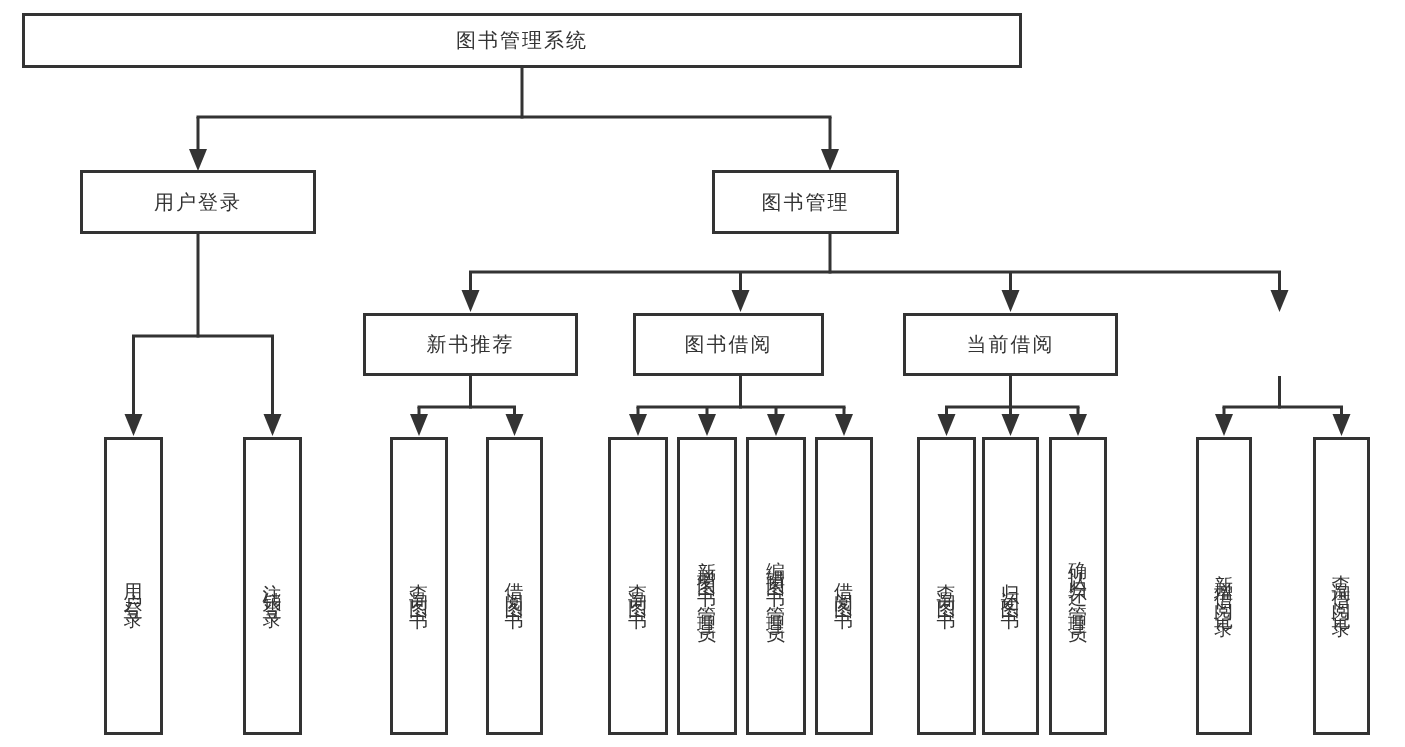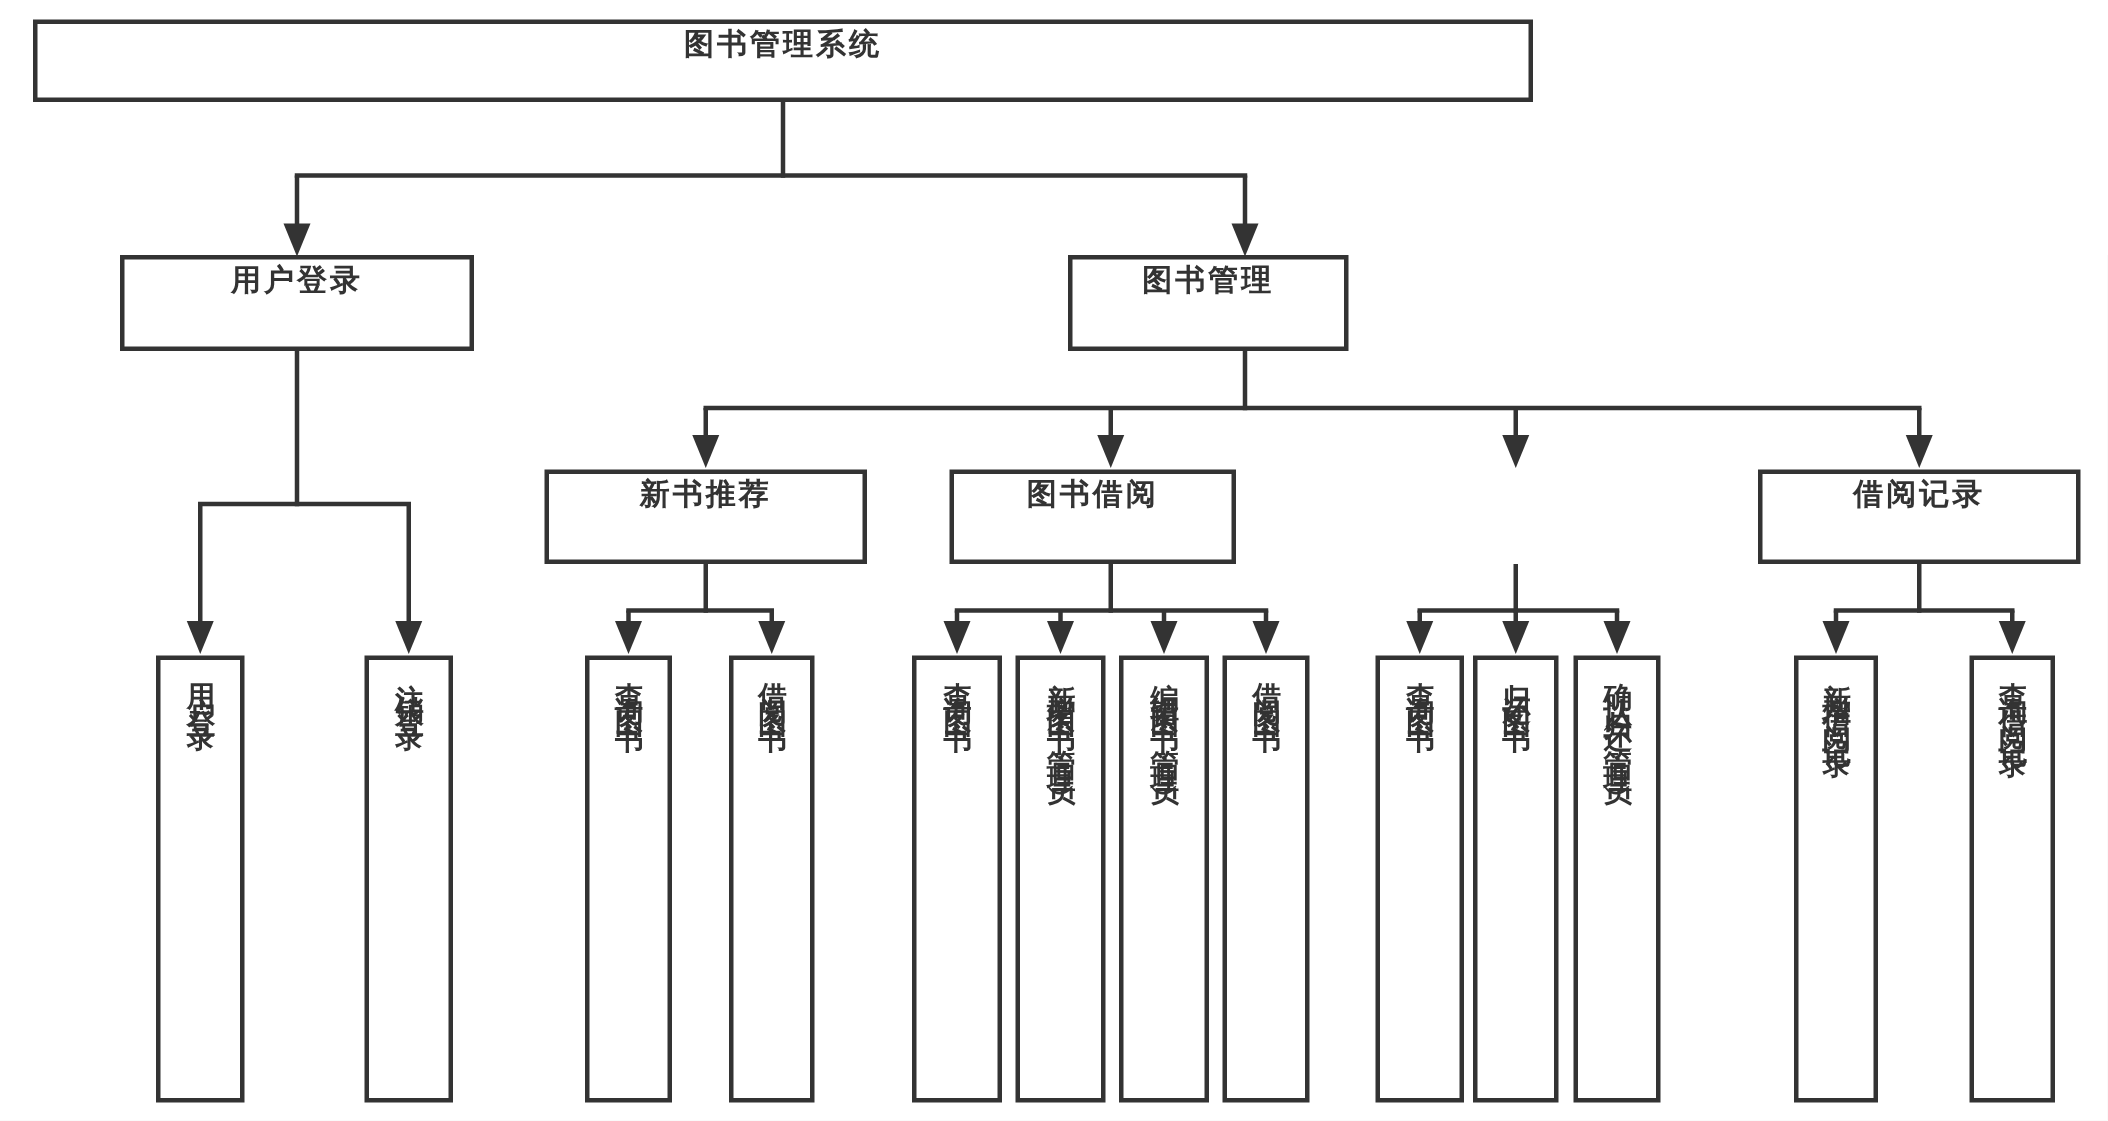--- a/index.html
+++ b/index.html
@@ -13,22 +13,22 @@
   body{background:#e9e9e9;font-family:"Liberation Sans","DejaVu Sans",sans-serif;}
   #stage{
     position:relative;width:1405px;height:747px;background:var(--page-bg);
     overflow:hidden;margin:0 auto;
   }
   #connectors{position:absolute;left:0;top:0;z-index:1;}
   #connectors line{stroke:var(--line);stroke-width:3;}
   #connectors polygon{fill:var(--line);}
   .box{
     position:absolute;box-sizing:border-box;border:3px solid var(--line);
-    background:var(--box-bg);display:flex;justify-content:center;
-    color:var(--text);z-index:2;font-weight:bold;
+    background:var(--box-bg);display:flex;align-items:center;justify-content:center;
+    color:var(--text);z-index:2;
   }
   .h-label{font-size:20px;letter-spacing:2px;white-space:nowrap;color:var(--text);}
   .v-label{
     writing-mode:vertical-rl;text-orientation:mixed;font-size:19px;
     letter-spacing:9px;line-height:1;white-space:nowrap;color:var(--text);
   }
   .lvl2{top:170px;height:64px;}
   .lvl3{top:313px;height:63px;}
   .leaf{top:437px;height:298px;}
   #watermark{
@@ -127,22 +127,22 @@
   <div class="box lvl2" style="left:712px;width:187px;">
     <span class="h-label">图书管理</span>
   </div>
 
   <div class="box lvl3" style="left:363px;width:215px;">
     <span class="h-label">新书推荐</span>
   </div>
   <div class="box lvl3" style="left:633px;width:191px;">
     <span class="h-label">图书借阅</span>
   </div>
-  <div class="box lvl3" style="left:1172px;width:215px;">
-    <span class="h-label">借阅记录</span>
+  <div class="box lvl3" style="left:903px;width:215px;">
+    <span class="h-label">当前借阅</span>
   </div>
 
   <div class="box leaf" style="left:104px;width:59px;">
     <span class="v-label">用户登录</span>
   </div>
   <div class="box leaf" style="left:243px;width:59px;">
     <span class="v-label">注销登录</span>
   </div>
 
   <div class="box leaf" style="left:390px;width:58px;">

